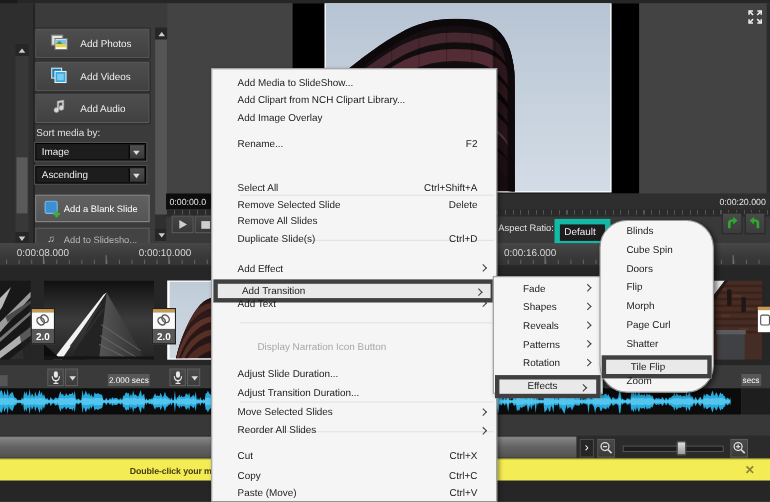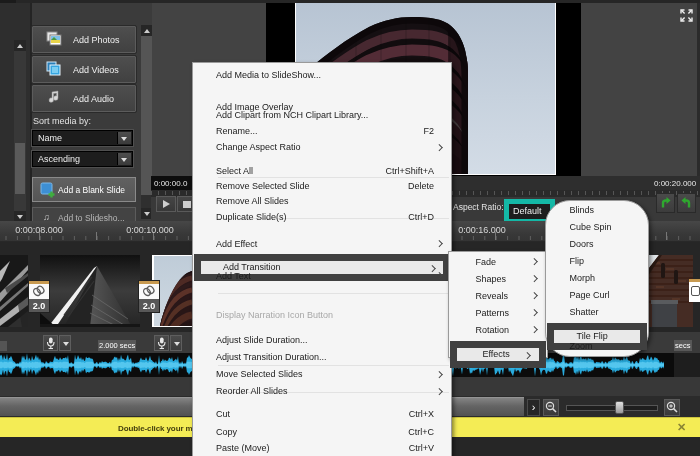--- a/index.html
+++ b/index.html
@@ -4,21 +4,21 @@
 html,body{margin:0;padding:0;}
 body{width:700px;height:456px;position:relative;overflow:hidden;background:#3b3b3b;
  font-family:"Liberation Sans",sans-serif;}
 .a{position:absolute;}
 
 .menu{position:absolute;background:#f5f5f5;border:1px solid #9a9a9a;box-shadow:2px 2px 4px rgba(0,0,0,.45);z-index:30;}
 .mitem{position:absolute;left:1px;right:1px;height:16px;line-height:16px;font-size:9px;color:#1b1b1b;}
 .mitem .ml{position:absolute;left:22px;}
 .mitem .ms{position:absolute;right:16px;}
 .mitem .arr{position:absolute;right:9px;top:5.5px;width:3.5px;height:3.5px;border-top:1.2px solid #444;border-right:1.2px solid #444;transform:rotate(45deg);}
-.mitem.hl{background:#e9e9e9;border:7px solid #404040;height:13px;line-height:13px;margin-top:2px;}
+.mitem.hl{background:#e9e9e9;border:4px solid #404040;height:13px;line-height:13px;margin-top:2px;}
 .mitem.dis{color:#a8a8a8;}
 .msep{position:absolute;left:25px;right:2px;height:1px;background:#e2e2e2;}
 
 .btn{position:absolute;left:32px;width:102px;background:linear-gradient(#4e4e4e,#414141);border:1px solid #5c5c5c;outline:1px solid #2a2a2a;border-radius:1px;color:#efefef;font-size:9px;}
 .btn .t{position:absolute;left:40px;top:50%;transform:translateY(-50%);white-space:nowrap;}
 .combo{position:absolute;left:32px;width:99px;background:#1d1d1d;border:1px solid #000;outline:1px solid #4f4f4f;color:#efefef;font-size:9px;}
 .combo .t{position:absolute;left:5px;top:50%;transform:translateY(-50%);}
 .combo .ab{position:absolute;right:1px;top:1px;bottom:1px;width:13px;background:linear-gradient(#4e4e4e,#3a3a3a);border-left:1px solid #000;}
 .tri-d{position:absolute;left:3px;top:5px;width:0;height:0;border-left:3.5px solid transparent;border-right:3.5px solid transparent;border-top:4px solid #ddd;}
 .lbl{color:#e2e2e2;font-size:9px;white-space:nowrap;}
@@ -73,21 +73,21 @@
 <div class="btn" style="top:85px;height:25px;">
  <svg class="a" style="left:13px;top:3px;" width="16" height="16" viewBox="0 0 16 16">
    <path d="M6 3 L12 2 L12 9 A2.2 2.2 0 1 1 10.5 7 L10.5 4 L7.5 4.6 L7.5 11 A2.2 2.2 0 1 1 6 9 Z" fill="#d8d8d8" stroke="#9a9a9a" stroke-width="0.5"></path>
  </svg>
  <span class="t">Add Audio</span>
   </div>
 
 <div class="a lbl" style="left:33px;top:116px;">Sort media by:</div>
 
 <div class="combo" style="top:130px;height:14px;">
-    <span class="t">Name</span>
+    <span class="t">Image</span>
     <div class="ab">
       <div class="tri-d"></div>
     </div>
   </div>
 <div class="combo" style="top:151px;height:14px;">
     <span class="t">Ascending</span>
     <div class="ab">
       <div class="tri-d"></div>
     </div>
   </div>
@@ -467,35 +467,31 @@
 <div class="a" style="left:0;top:417px;width:700px;height:20px;background:#f4ec55;border-top:1px solid #cdc53e;box-sizing:border-box;"></div>
 <div class="a" style="left:118px;top:424px;font-size:8px;color:#45400f;font-weight:bold;letter-spacing:-0.1px;">Double-click your mo</div>
 <div class="a" style="left:677px;top:421px;font-size:11px;color:#8a8435;font-weight:bold;">✕</div>
 
 <div class="a" style="left:0;top:437px;width:700px;height:19px;background:#262626;"></div>
 
 <div class="menu" style="left:192px;top:62px;width:258px;height:400px;">
 <div class="mitem" style="top:3.8px;">
       <span class="ml">Add Media to SlideShow...</span>
     </div>
-<div class="mitem" style="top:19.9px;margin-top:24px;">
+<div class="mitem" style="top:19.9px;">
       <span class="ml">Add Clipart from NCH Clipart Library...</span>
     </div>
 <div class="mitem" style="top:35.5px;">
       <span class="ml">Add Image Overlay</span>
     </div>
 <div class="msep" style="top:114.0px;"></div>
 <div class="mitem" style="top:60.2px;">
       <span class="ml">Rename...</span>
       <span class="ms">F2</span>
     </div>
-<div class="mitem" style="top:76.1px;">
-      <span class="ml">Change Aspect Ratio</span>
-      <span class="arr"></span>
-    </div>
 <div class="msep" style="top:154.8px;"></div>
 <div class="mitem" style="top:99.8px;">
       <span class="ml">Select All</span>
       <span class="ms">Ctrl+Shift+A</span>
     </div>
 <div class="mitem" style="top:115.1px;">
       <span class="ml">Remove Selected Slide</span>
       <span class="ms">Delete</span>
     </div>
 <div class="mitem" style="top:130.4px;">
@@ -512,21 +508,21 @@
     </div>
 <div class="mitem hl" style="top:188.6px;">
       <span class="ml">Add Transition</span>
       <span class="arr"></span>
     </div>
 <div class="mitem" style="top:204.5px;">
       <span class="ml">Add Text</span>
       <span class="arr"></span>
     </div>
 <div class="msep" style="top:302.0px;"></div>
-<div class="mitem dis" style="top:244.1px;">
+<div class="mitem dis" style="top:244.1px;margin-left:18px;">
       <span class="ml">Display Narration Icon Button</span>
     </div>
 <div class="msep" style="top:328.7px;"></div>
 <div class="mitem" style="top:269.3px;">
       <span class="ml">Adjust Slide Duration...</span>
     </div>
 <div class="mitem" style="top:286.4px;">
       <span class="ml">Adjust Transition Duration...</span>
     </div>
 <div class="mitem" style="top:303.0px;">

